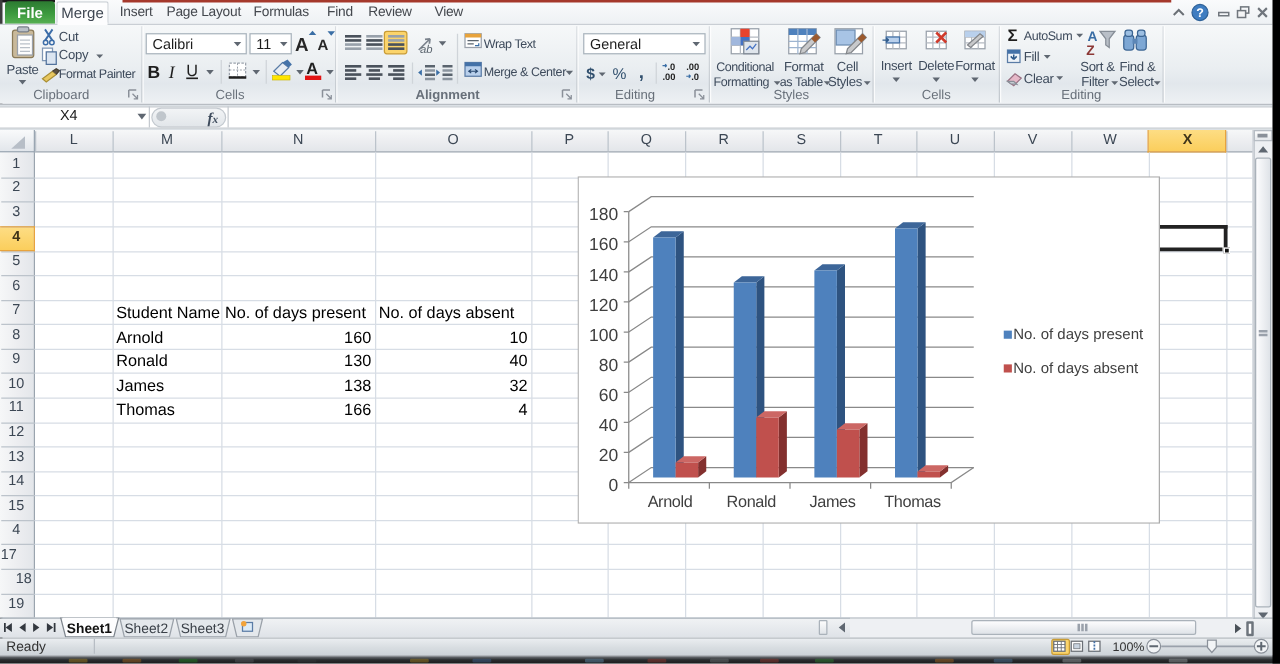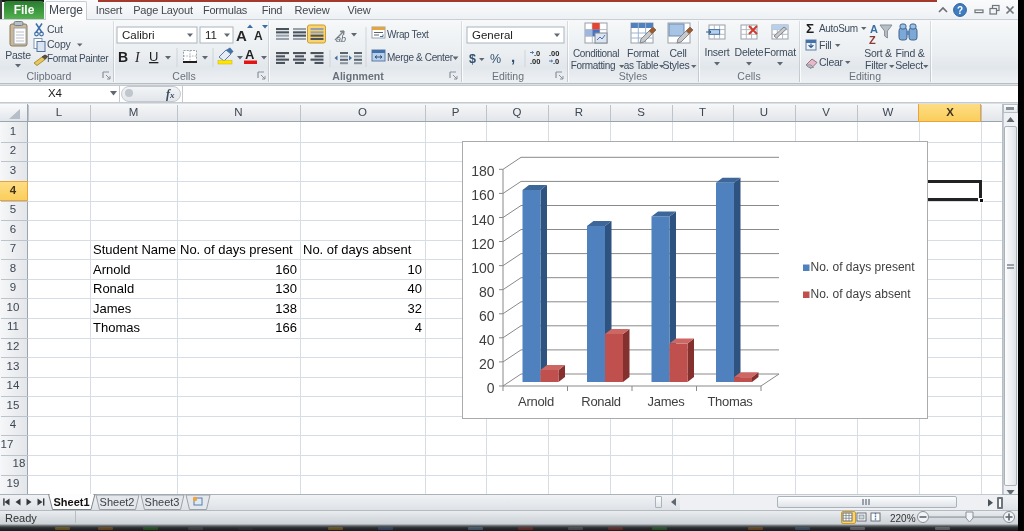--- a/index.html
+++ b/index.html
@@ -604,21 +604,21 @@
 <svg class="ab" style="left:841px;top:512px;" width="44" height="11" viewBox="0 0 44 11">
 <g>
 <rect x="2" y="1" width="9" height="8" fill="#fff" stroke="#6b7076"></rect>
 <path d="M2 3.6 h9 M2 6.2 h9 M5 1 v8 M8 1 v8" stroke="#6b7076" stroke-width=".7"></path>
 <rect x="16" y="1" width="9" height="8" fill="#fff" stroke="#6b7076"></rect>
 <rect x="18" y="3" width="5" height="4" fill="#c9d4e0" stroke="#6b7076" stroke-width=".6"></rect>
 <rect x="30" y="1" width="9" height="8" fill="#fff" stroke="#6b7076"></rect>
 <path d="M34.5 1 v8" stroke="#4472a8" stroke-width="1.4" stroke-dasharray="1.6 1"></path>
 </g>
   </svg>
-<div class="ab nw" style="left:890px;top:513px;font-size:10px;color:#333;">220%</div>
+<div class="ab nw" style="left:890px;top:513px;font-size:10px;color:#333;">100%</div>
 <svg class="ab" style="left:915px;top:509px;" width="103" height="16" viewBox="0 0 103 16">
 <circle cx="8" cy="8" r="5.5" fill="#f2f4f6" stroke="#8a9099"></circle>
 <rect x="4.5" y="7.2" width="7" height="1.6" fill="#5f6771"></rect>
 <rect x="14" y="7.4" width="80" height="1.4" fill="#9aa1ab"></rect>
 <path d="M51 3 h7 v6 l-3.5 4 l-3.5 -4 z" fill="#f2f4f6" stroke="#8a9099"></path>
 <circle cx="94" cy="8" r="5.5" fill="#f2f4f6" stroke="#8a9099"></circle>
 <rect x="90.5" y="7.2" width="7" height="1.6" fill="#5f6771"></rect>
 <rect x="93.2" y="4.5" width="1.6" height="7" fill="#5f6771"></rect>
 </svg>
 <div class="ab" style="left:0;top:524px;width:1024px;height:7px;background:linear-gradient(#c9ced3 0%,#5a5e62 28%,#2a2d2f 55%,#191b1d);"></div>

